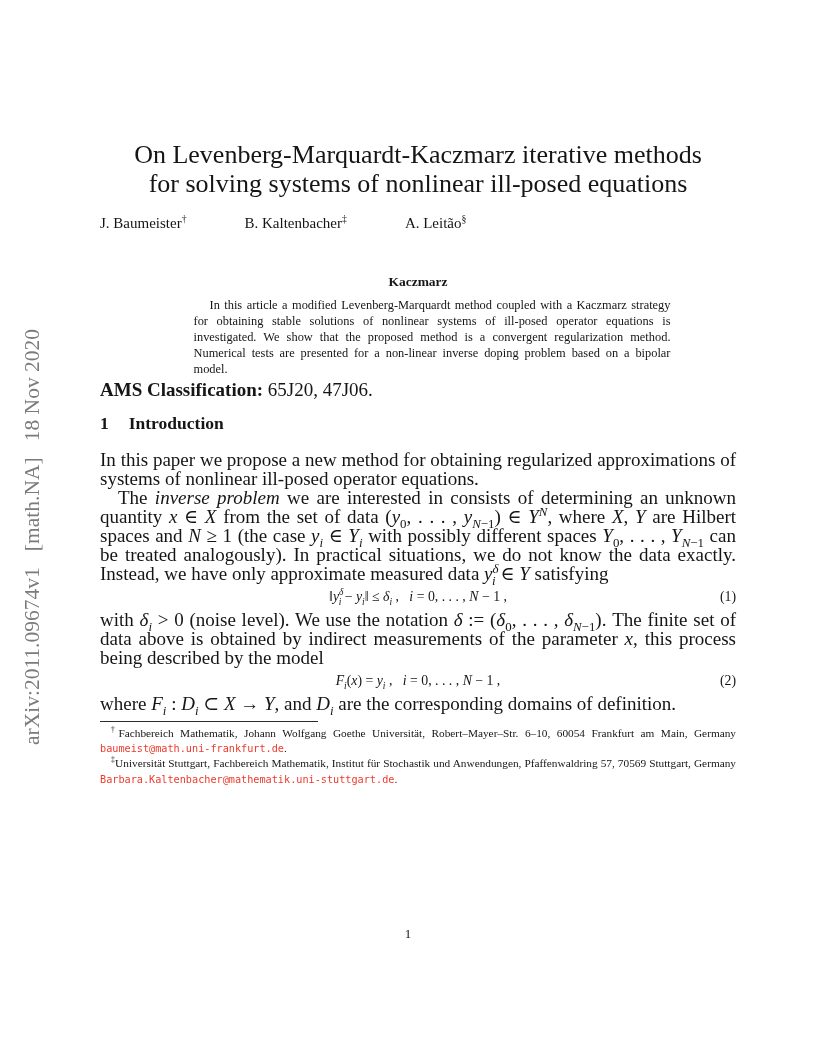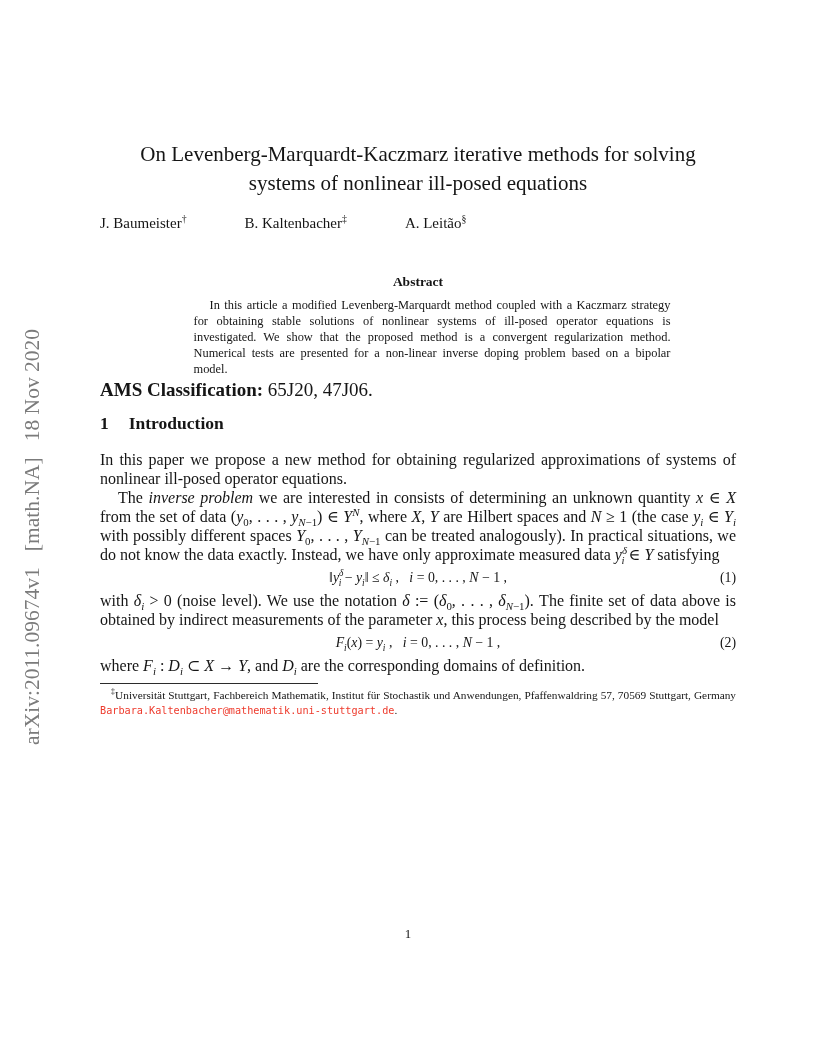--- a/index.html
+++ b/index.html
@@ -12,21 +12,21 @@
   .arxiv {
     position:absolute; left:-224px; top:524px; width:514px; height:26px;
     text-align:center; transform:rotate(-90deg);
     font-size:21.5px; color:#7b7b7b; white-space:nowrap;
   }
   
   .col { position:absolute; left:100px; top:0; width:636px; }
 
   .title {
     margin:140px auto 0; max-width:600px; text-align:center;
-    font-size:21px; line-height:29px; font-weight:normal;
+    font-size:26px; line-height:29px; font-weight:normal;
   }
   .authors {
     margin-top:17px; display:flex; justify-content:flex-start; gap:58px;
     font-size:15px;
   }
   .author sup { font-size:65%; }
   .date { margin-top:14px; text-align:center; font-size:13.5px; }
 
   .abstract { width:505px; margin:42px auto 0; }
   .abstract-heading { text-align:center; font-weight:bold; font-size:13.5px; }
@@ -37,21 +37,21 @@
 
   .keywords { margin-top:12px; font-size:13.8px; line-height:20px; text-align:justify; }
   .ams      { margin-top:3px;  font-size:19px; line-height:20px; }
   .blabel   { font-weight:bold; }
 
   .section-heading {
     margin-top:11px; display:flex; gap:20px;
     font-size:17.5px; font-weight:bold; line-height:24px;
   }
 
-  .body-text p { margin:0; font-size:16px; line-height:19px; text-align:justify; }
+  .body-text p { margin:0; font-size:19px; line-height:19px; text-align:justify; }
   .p-first  { margin-top:15px !important; }
   .indent   { text-indent:18px; }
 
   sup, sub { font-size:68%; line-height:0; }
   sub.pull { margin-left:-0.5em; }
 
   .equation {
     position:relative; margin:3px 0; font-size:13.8px;
     text-align:center; line-height:21px;
   }
@@ -82,21 +82,21 @@
     <div class="title">On Levenberg-Marquardt-Kaczmarz iterative methods for solving systems of nonlinear ill-posed equations</div>
 
     <div class="authors">
       <span class="author"><span>J. Baumeister</span><sup>†</sup></span>
       <span class="author"><span>B. Kaltenbacher</span><sup>‡</sup></span>
       <span class="author"><span>A. Leitão</span><sup>§</sup></span>
     </div>
 
 
     <div class="abstract">
-      <div class="abstract-heading">Abstract</div>
+      <div class="abstract-heading">Kaczmarz</div>
       <div class="abstract-text">In this article a modified Levenberg-Marquardt method coupled with a Kaczmarz strategy for obtaining stable solutions of nonlinear systems of ill-posed operator equations is investigated. We show that the proposed method is a convergent regularization method. Numerical tests are presented for a non-linear inverse doping problem based on a bipolar model.</div>
     </div>
 
 
     <div class="ams"><span class="blabel">AMS Classification:</span><span> 65J20, 47J06.</span></div>
 
     <div class="section-heading">
       <span>1</span>
       <span>Introduction</span>
     </div>
@@ -116,20 +116,21 @@
         <span><i>F<sub>i</sub></i>(<i>x</i>) = <i>y<sub>i</sub></i> ,  <i>i</i> = 0, . . . , <i>N</i> − 1 ,</span>
         <span class="eq-num">(2)</span>
       </div>
 
       <p>where <i>F<sub>i</sub></i> : <i>D<sub>i</sub></i> ⊂ <i>X</i> → <i>Y</i>, and <i>D<sub>i</sub></i> are the corresponding domains of definition.</p>
     </div>
 
     <div class="fn-rule"></div>
 
     <div class="footnotes">
+      <p><sup>†</sup>Fachbereich Mathematik, Johann Wolfgang Goethe Universität, Robert–Mayer–Str. 6–10, 60054 Frankfurt am Main, Germany <span class="email">baumeist@math.uni-frankfurt.de</span>.</p>
       <p><sup>‡</sup>Universität Stuttgart, Fachbereich Mathematik, Institut für Stochastik und Anwendungen, Pfaffenwaldring 57, 70569 Stuttgart, Germany <span class="email">Barbara.Kaltenbacher@mathematik.uni-stuttgart.de</span>.</p>
     </div>
 
   </div>
 
   <div class="page-number">1</div>
 
 </div>
 
 </body></html>

